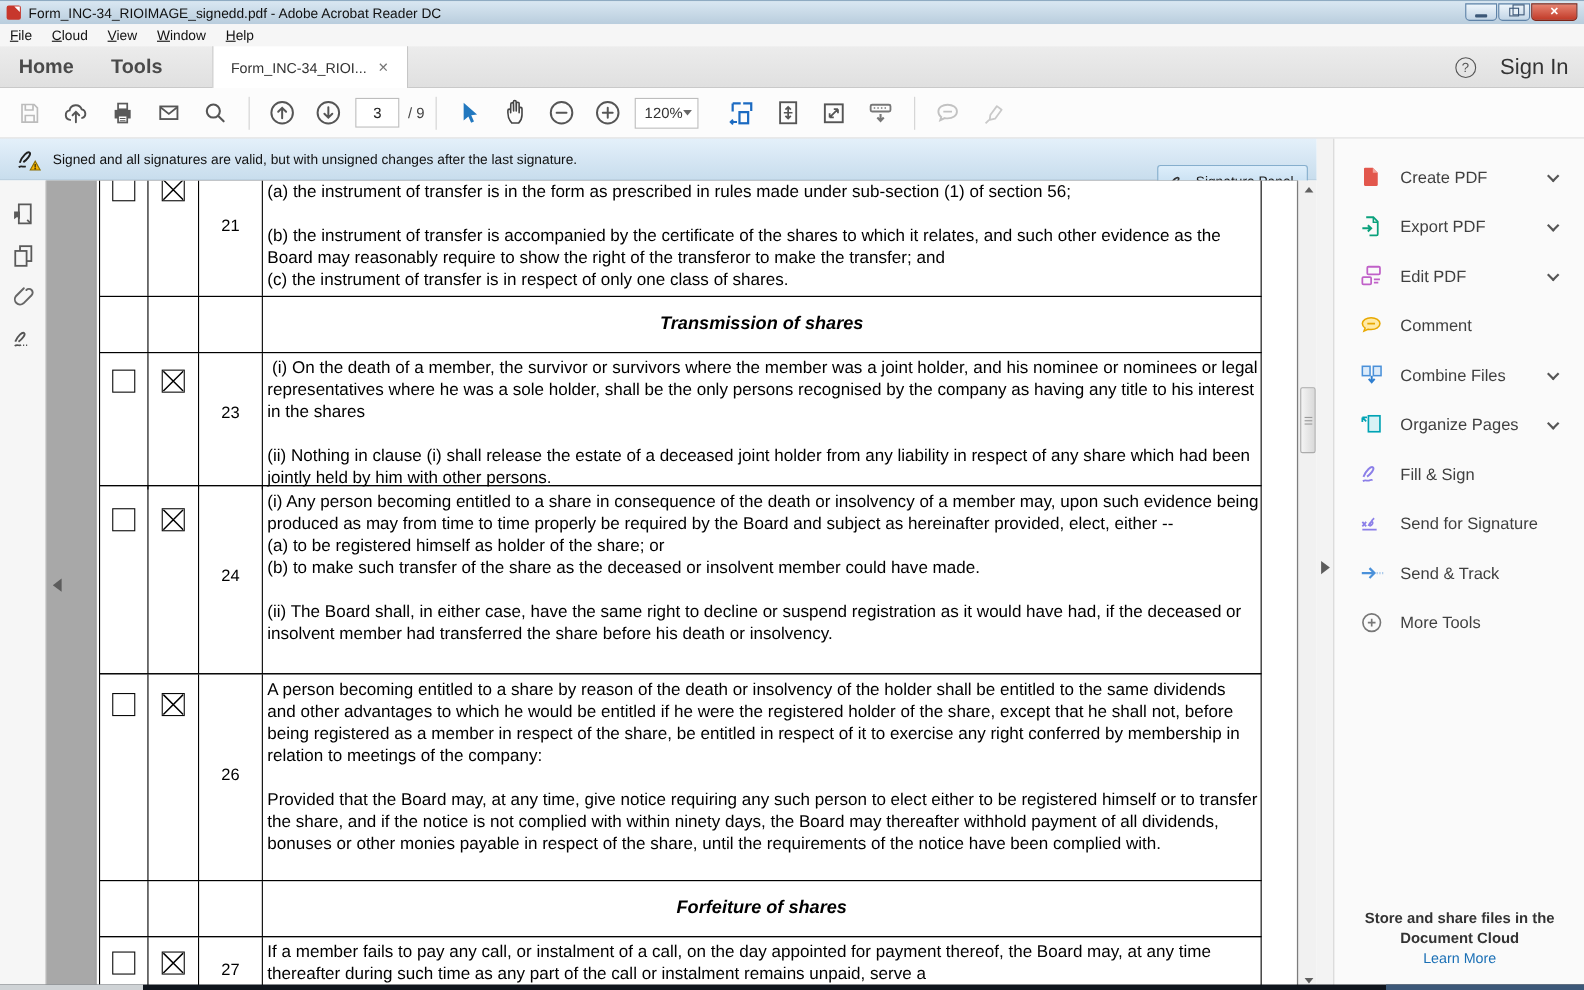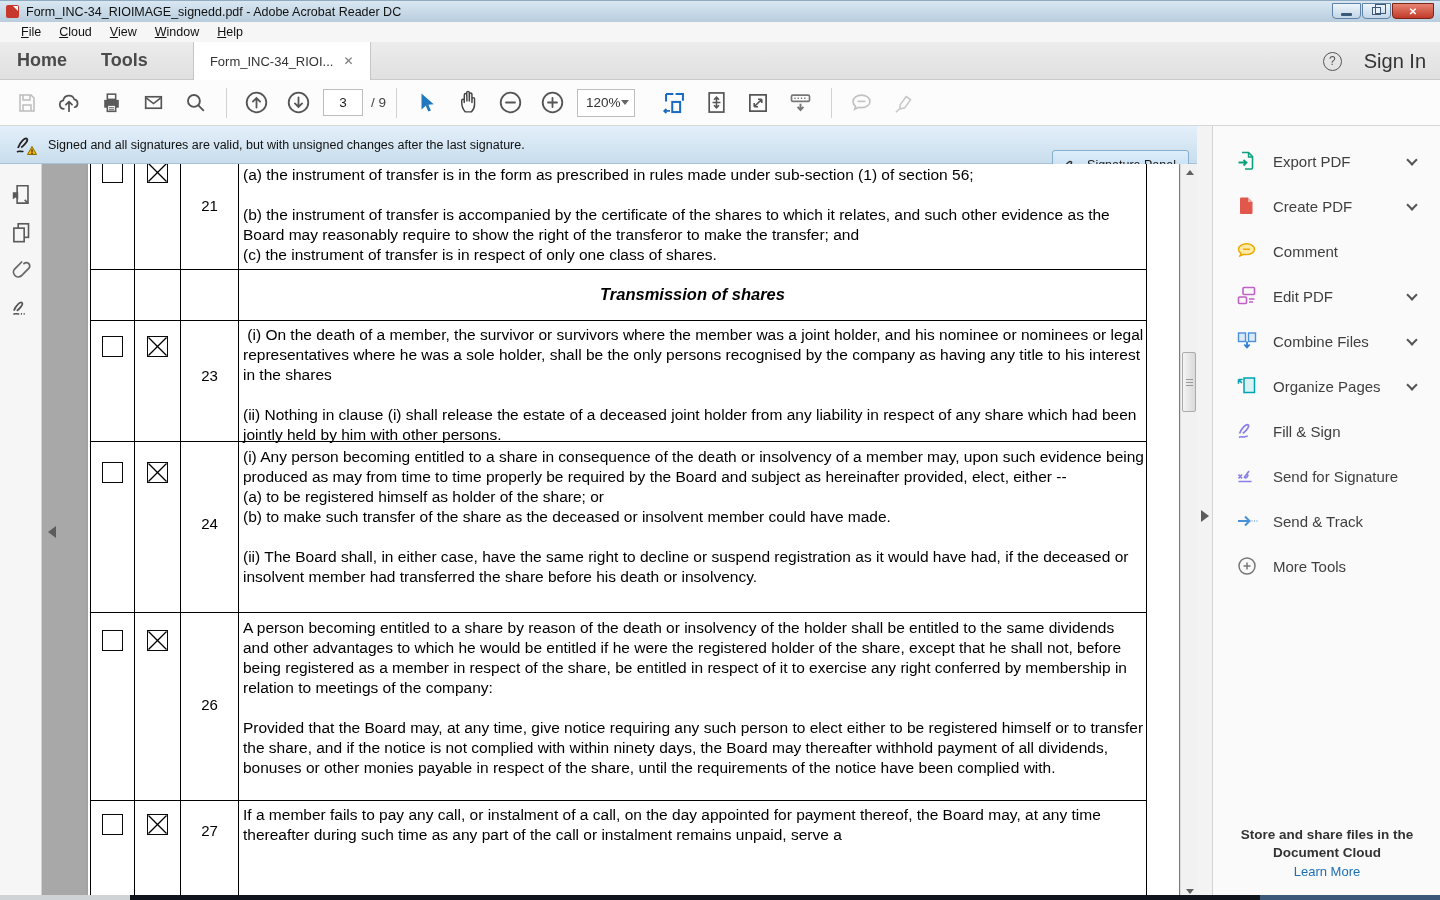--- a/index.html
+++ b/index.html
@@ -15,21 +15,21 @@
   .titlebar-text { font-size:12.5px; color:#111; }
   .win-controls { position:absolute; right:6px; top:2px; display:flex; }
   .win-btn { width:29px; height:16px; border:1px solid #5f83a8; border-radius:0 0 4px 4px; margin-left:1px;
     background:linear-gradient(#eef5fb,#c2d5e6); display:flex; align-items:center; justify-content:center; color:#2a3a4a; font-size:10px; }
   .win-btn.close { width:42px; background:linear-gradient(#e78472,#c13a28); border-color:#7e2417; color:#fff; font-weight:bold; }
   .minimize-glyph { width:11px; height:3px; background:#3c5878; border-radius:1px; margin-top:6px; }
   .restore-glyph { width:9px; height:8px; border:1.5px solid #3c5878; position:relative; background:#e8f1f8; }
   .restore-glyph::before { content:''; position:absolute; left:2px; top:-4px; width:9px; height:8px; border:1.5px solid #3c5878; }
 
   
-  .menubar { position:absolute; left:0; top:22px; width:1440px; height:20px; background:#f6f6f6; display:flex; align-items:center; padding-left:12px; }
+  .menubar { position:absolute; left:0; top:22px; width:1440px; height:20px; background:#f6f6f6; display:flex; align-items:center; padding-left:0; }
   .menu-item { display:inline-block; font-size:12.5px; color:#111; padding:2px 9px; }
   .menu-item::first-letter { text-decoration:underline; }
 
   
   .tabbar { position:absolute; left:0; top:42px; width:1440px; height:38px; background:linear-gradient(#ececec,#e0e0e0); border-bottom:1px solid #c9c9c9; display:flex; align-items:stretch; }
   .tab-static { display:flex; align-items:center; padding:0 17px; font-size:18px; font-weight:bold; color:#4a4a4a; }
   .tab-doc { width:178px; margin-left:28px; background:#fff; border-left:1px solid #c6c6c6; border-right:1px solid #c6c6c6; margin-bottom:-1px;
     display:flex; align-items:center; justify-content:center; gap:10px; font-size:13px; color:#333; }
   .tab-close { color:#777; font-size:12px; line-height:1; }
   .signin-area { position:absolute; right:14px; top:0; height:38px; display:flex; align-items:center; gap:22px; }
@@ -393,20 +393,28 @@
         <div class="cell">
             <span class="rownum" style="top:82px">26</span>
           </div>
         <div class="cell">
             <div class="clause-text" style="padding-top:5px">A person becoming entitled to a share by reason of the death or insolvency of the holder shall be entitled to the same dividends and other advantages to which he would be entitled if he were the registered holder of the share, except that he shall not, before being registered as a member in respect of the share, be entitled in respect of it to exercise any right conferred by membership in relation to meetings of the company:
 
 Provided that the Board may, at any time, give notice requiring any such person to elect either to be registered himself or to transfer the share, and if the notice is not complied with within ninety days, the Board may thereafter withhold payment of all dividends, bonuses or other monies payable in respect of the share, until the requirements of the notice have been complied with.</div>
           </div>
       </div>
 
+      <div class="arow" style="height:52px">
+        <div class="cell"></div>
+          <div class="cell"></div>
+          <div class="cell"></div>
+        <div class="cell">
+            <div class="section-title">Forfeiture of shares</div>
+          </div>
+      </div>
 
       <div class="arow" style="height:150px">
         <div class="cell">
           <span class="checkbox" style="top:13px"></span>
         </div>
         <div class="cell">
           <span class="checkbox checked" style="top:13px">
               <svg viewBox="0 0 20 20" preserveAspectRatio="none">
                 <path d="M.5.5l19 19M19.5.5l-19 19" stroke="#000" stroke-width="1.4" fill="none"></path>
               </svg>
@@ -439,57 +447,57 @@
 
 <div class="panel-strip">
   <div class="expand-right"></div>
 </div>
 
 <div class="right-panel">
   <div class="tool-list">
 
     <div class="tool-item">
       <svg class="tool-icon" viewBox="0 0 24 24">
+          <path d="M6 3.5h7l4.5 4.5V19a1 1 0 0 1-1 1H6a1 1 0 0 1-1-1V4.5a1 1 0 0 1 1-1z" fill="#e2574c"></path>
+          <path d="M13 3.5V8h4.5z" fill="#f2a59d"></path>
+        </svg>
+      <span class="tool-label">Create PDF</span>
+      <span class="chev"></span>
+    </div>
+
+    <div class="tool-item">
+      <svg class="tool-icon" viewBox="0 0 24 24">
           <path d="M7 3.5h6.5l4 4V19a1 1 0 0 1-1 1H10" fill="none" stroke="#0aa17c" stroke-width="1.6"></path>
           <path d="M13.5 3.5V8h4" fill="none" stroke="#0aa17c" stroke-width="1.4"></path>
           <path d="M3.5 13.5h7.5M8.5 10.8l3 2.7-3 3" fill="none" stroke="#0aa17c" stroke-width="1.8"></path>
         </svg>
       <span class="tool-label">Export PDF</span>
       <span class="chev"></span>
     </div>
 
     <div class="tool-item">
       <svg class="tool-icon" viewBox="0 0 24 24">
-          <path d="M6 3.5h7l4.5 4.5V19a1 1 0 0 1-1 1H6a1 1 0 0 1-1-1V4.5a1 1 0 0 1 1-1z" fill="#e2574c"></path>
-          <path d="M13 3.5V8h4.5z" fill="#f2a59d"></path>
-        </svg>
-      <span class="tool-label">Create PDF</span>
-      <span class="chev"></span>
-    </div>
-
-    <div class="tool-item">
-      <svg class="tool-icon" viewBox="0 0 24 24">
-          <path d="M3.5 10.2C3.5 7 7.2 4.8 11.5 4.8s8 2.3 8 5.4-3.7 5.4-8 5.4c-1 0-2-.1-2.9-.3L5 17l1-2.8c-1.5-1-2.5-2.4-2.5-4z" fill="#ffeaa6" stroke="#e8a800" stroke-width="1.4"></path>
-          <path d="M8 10.2h7" stroke="#e8a800" stroke-width="1.4"></path>
-        </svg>
-      <span class="tool-label">Comment</span>
-    </div>
-
-    <div class="tool-item">
-      <svg class="tool-icon" viewBox="0 0 24 24">
           <rect x="8" y="3.5" width="11.5" height="7" rx="1" fill="none" stroke="#c060c8" stroke-width="1.6"></rect>
           <rect x="3.5" y="13" width="8" height="6.5" rx="1" fill="none" stroke="#c060c8" stroke-width="1.6"></rect>
           <path d="M14 15h5.5M14 18h4" stroke="#c060c8" stroke-width="1.5"></path>
         </svg>
       <span class="tool-label">Edit PDF</span>
       <span class="chev"></span>
     </div>
 
     <div class="tool-item">
       <svg class="tool-icon" viewBox="0 0 24 24">
+          <path d="M3.5 10.2C3.5 7 7.2 4.8 11.5 4.8s8 2.3 8 5.4-3.7 5.4-8 5.4c-1 0-2-.1-2.9-.3L5 17l1-2.8c-1.5-1-2.5-2.4-2.5-4z" fill="#ffeaa6" stroke="#e8a800" stroke-width="1.4"></path>
+          <path d="M8 10.2h7" stroke="#e8a800" stroke-width="1.4"></path>
+        </svg>
+      <span class="tool-label">Comment</span>
+    </div>
+
+    <div class="tool-item">
+      <svg class="tool-icon" viewBox="0 0 24 24">
           <rect x="3.5" y="4" width="7" height="8.5" fill="#dcebfa" stroke="#4a90d9" stroke-width="1.4"></rect>
           <rect x="13.5" y="4" width="7" height="8.5" fill="#dcebfa" stroke="#4a90d9" stroke-width="1.4"></rect>
           <path d="M12 12.5v5.5M9.3 15.5l2.7 3 2.7-3" fill="none" stroke="#2f7fd0" stroke-width="1.8"></path>
         </svg>
       <span class="tool-label">Combine Files</span>
       <span class="chev"></span>
     </div>
 
     <div class="tool-item">
       <svg class="tool-icon" viewBox="0 0 24 24">

